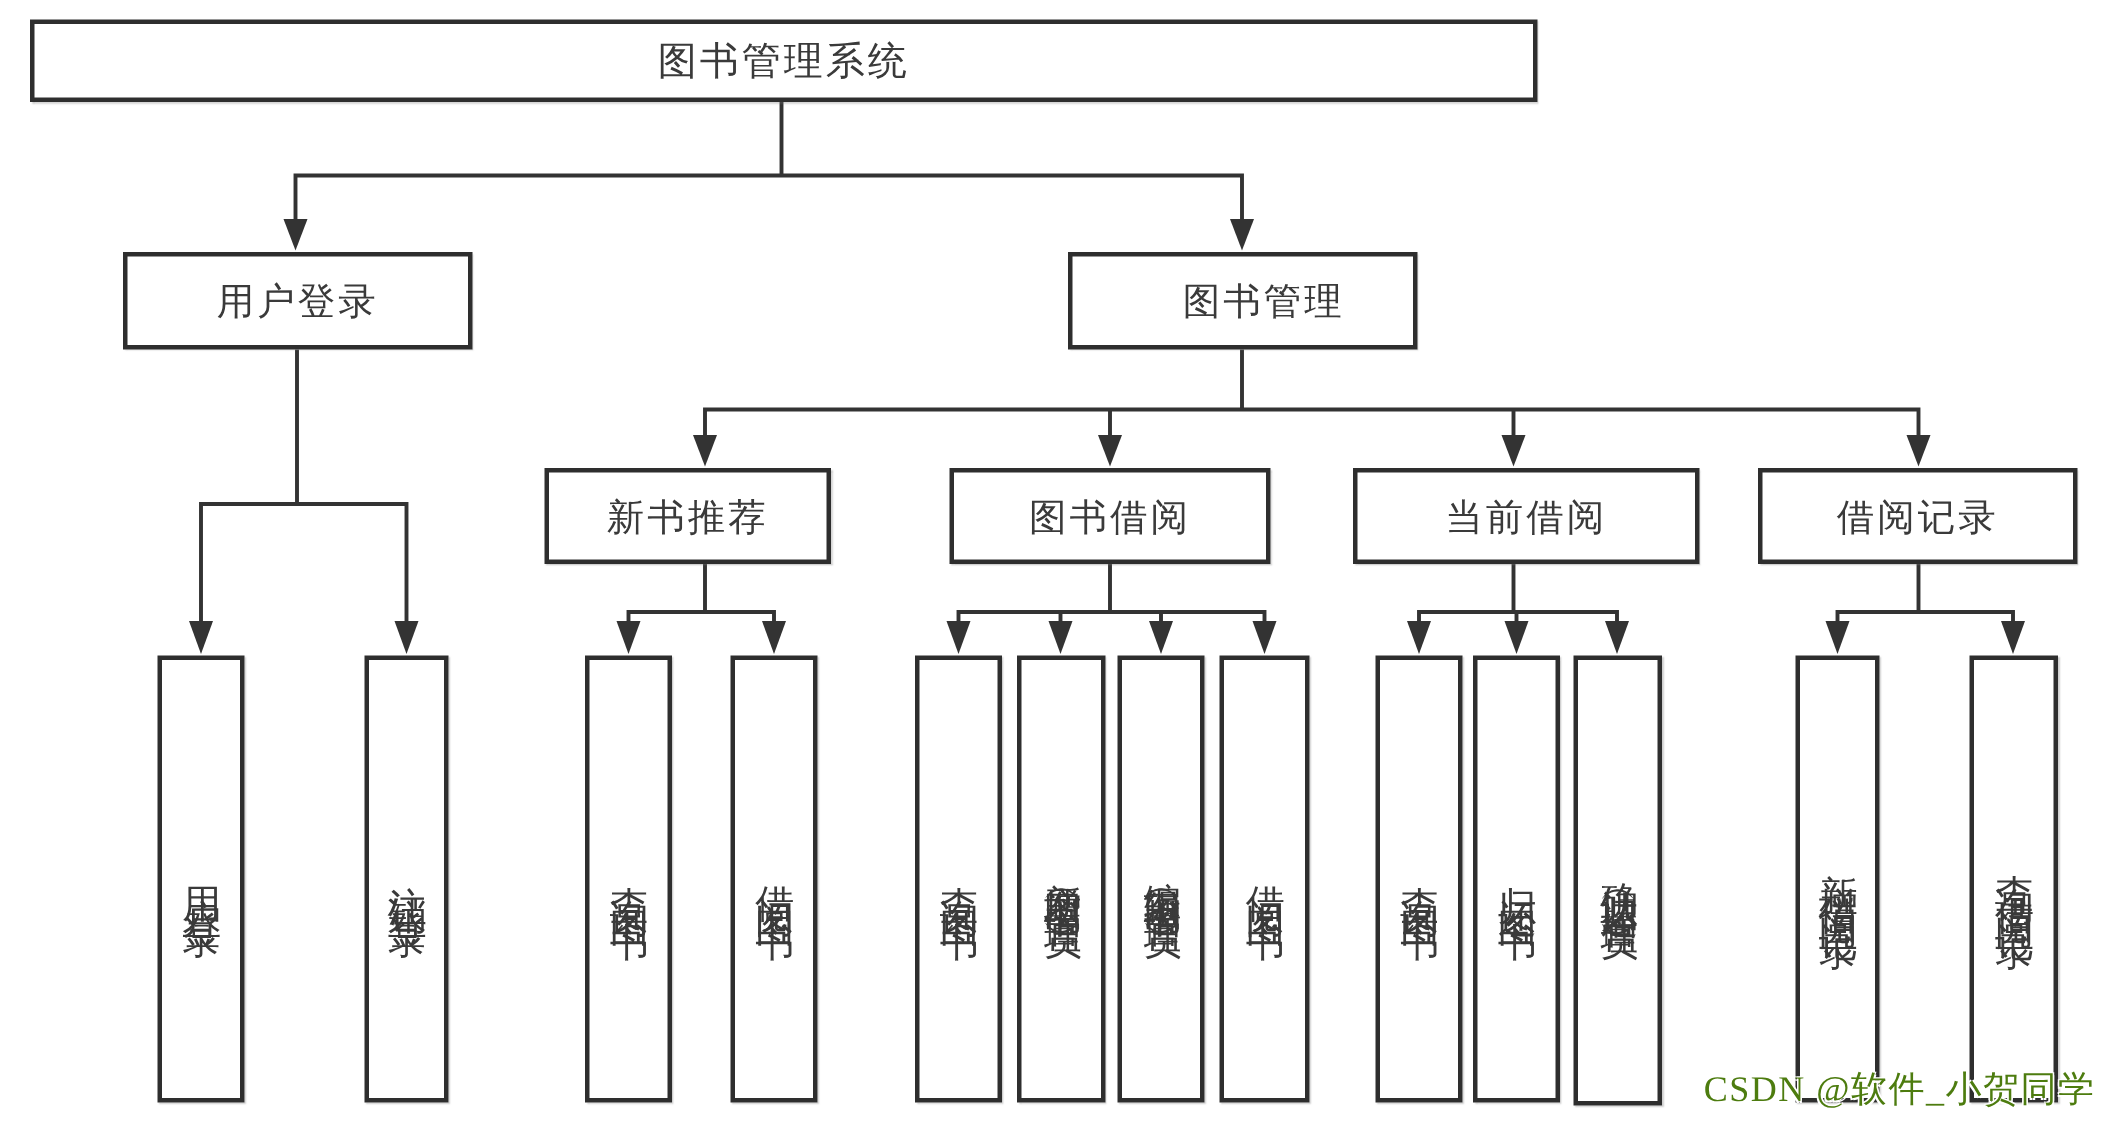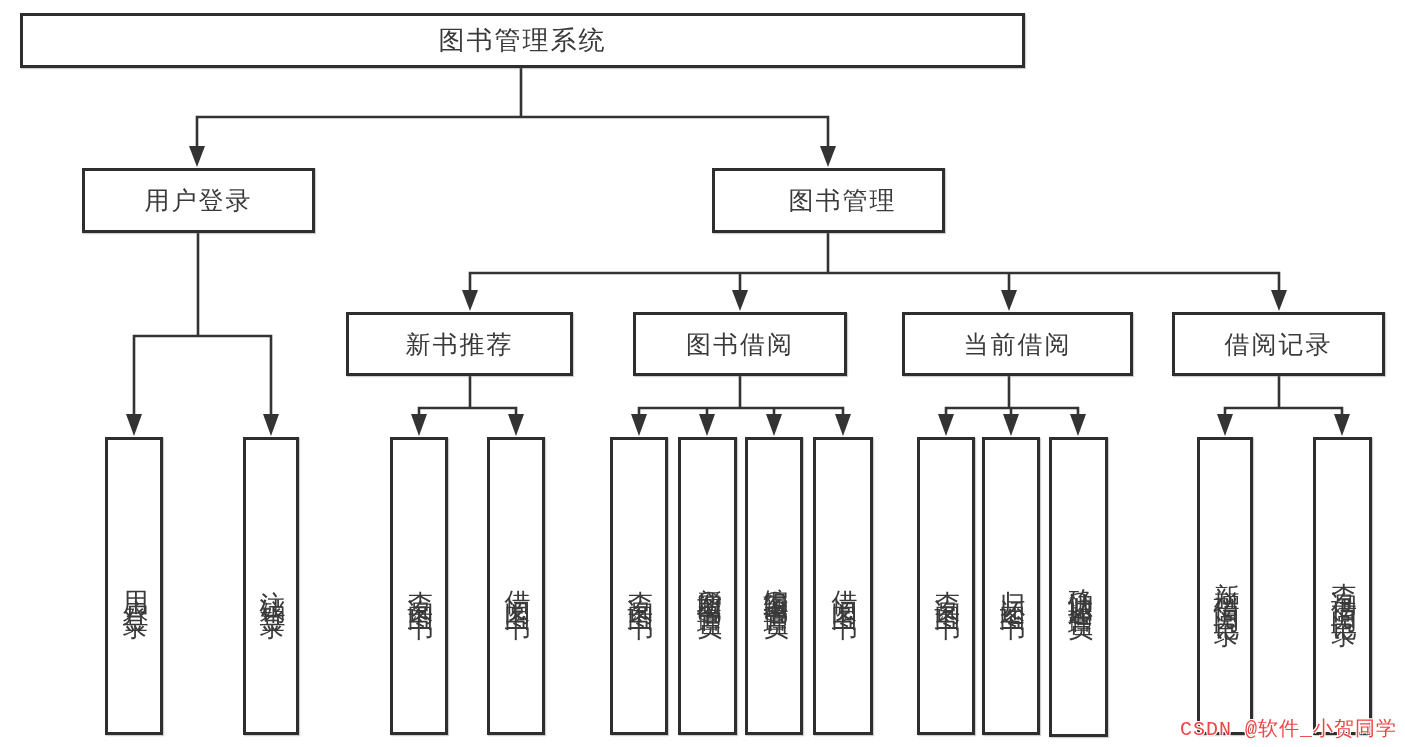--- a/index.html
+++ b/index.html
@@ -1,21 +1,21 @@
 <!DOCTYPE html>
 <html><head>
 <meta charset="utf-8">
 <style>
   html, body { margin: 0; padding: 0; background: #ffffff; }
   .canvas {
     position: relative;
     width: 1405px;
     height: 747px;
     background: #ffffff;
-    font-family: Liberation Mono, monospace;
+    font-family: Liberation Serif, serif;
     overflow: hidden;
   }
   .connector-layer {
     position: absolute;
     left: 0; top: 0;
     width: 1405px; height: 747px;
   }
   .box {
     position: absolute;
     box-sizing: border-box;
@@ -43,22 +43,22 @@
     line-height: 1;
   }
   .v-label.long {
     font-size: 25px;
     letter-spacing: 4px;
   }
   .watermark {
     position: absolute;
     right: 8px;
     bottom: 5px;
-    font-size: 20px;
-    color: #ef4444;
+    font-size: 24px;
+    color: #4d7c0f;
     letter-spacing: 1px;
     text-shadow: 1px 1px 0 #ffffff, -1px -1px 0 #ffffff, 1px -1px 0 #ffffff, -1px 1px 0 #ffffff;
     white-space: nowrap;
     z-index: 5;
   }
 </style>
 </head>
 <body>
 
 <div class="canvas">
@@ -100,21 +100,21 @@
     <span class="h-label title-label">图书管理系统</span>
   </div>
 
   <div class="box" style="left:82px; top:168px; width:233px; height:65px;">
     <span class="h-label">用户登录</span>
   </div>
   <div class="box" style="left:712px; top:168px; width:233px; height:65px;padding-left:28px;">
     <span class="h-label">图书管理</span>
   </div>
 
-  <div class="box" style="left:346px; top:312px; width:227px; height:64px;">
+  <div class="box" style="left:363px; top:312px; width:191px; height:64px;">
     <span class="h-label">新书推荐</span>
   </div>
   <div class="box" style="left:633px; top:312px; width:214px; height:64px;">
     <span class="h-label">图书借阅</span>
   </div>
   <div class="box" style="left:902px; top:312px; width:231px; height:64px;">
     <span class="h-label">当前借阅</span>
   </div>
   <div class="box" style="left:1172px; top:312px; width:213px; height:64px;">
     <span class="h-label">借阅记录</span>

